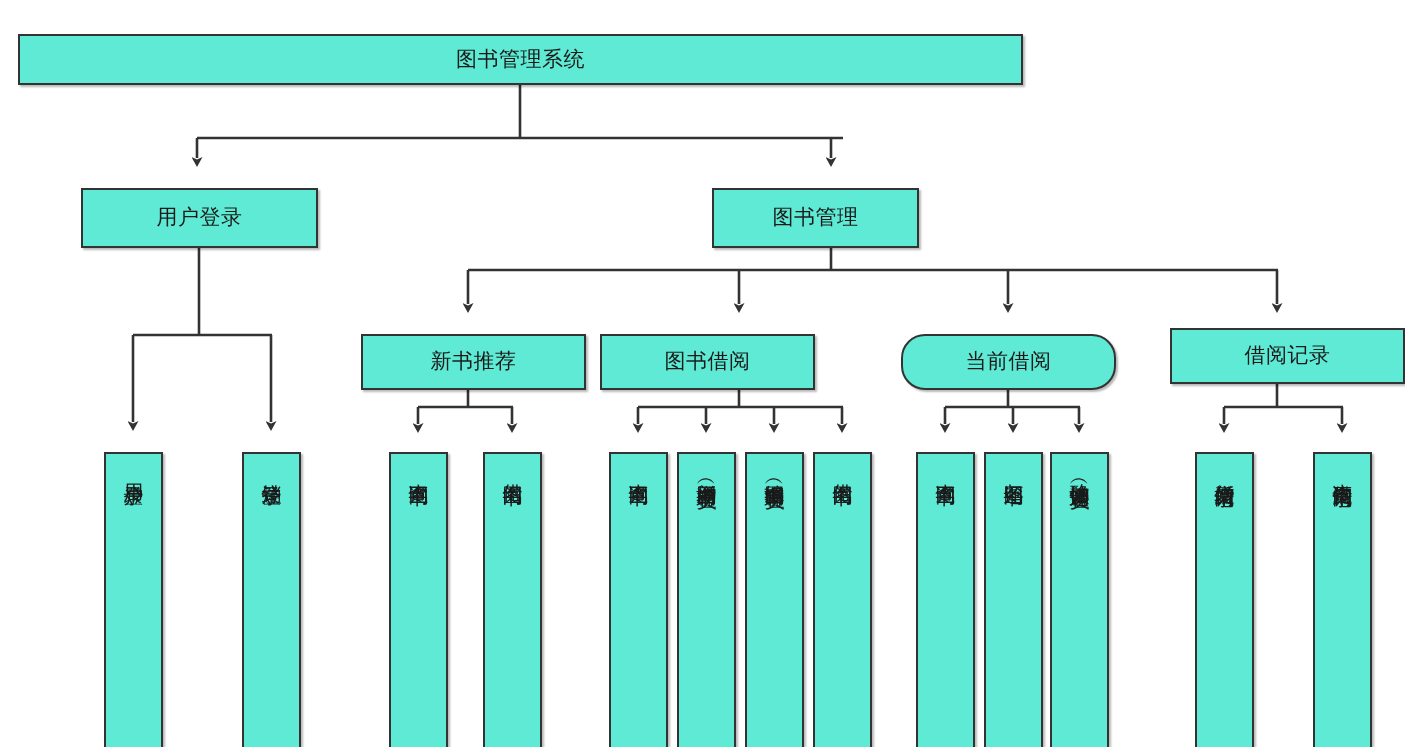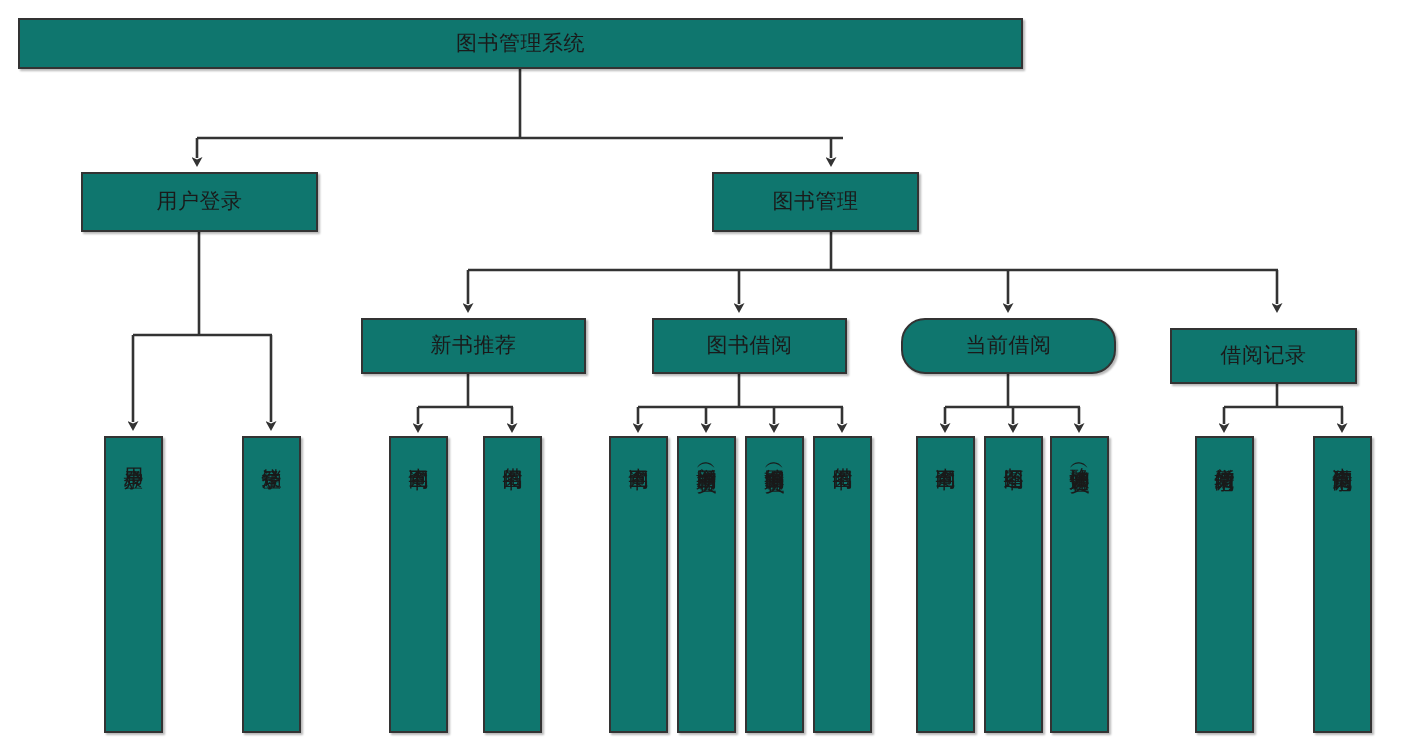--- a/index.html
+++ b/index.html
@@ -15,28 +15,29 @@
     position: relative;
     width: 1405px;
     height: 747px;
     background: #ffffff;
     overflow: hidden;
   }
   
   .node {
     position: absolute;
     box-sizing: border-box;
-    background: #0f766e;
+    background: #5eead4;
     border: 2px solid #333333;
     box-shadow: 2px 2px 2px rgba(0,0,0,0.28);
     display: flex;
     align-items: center;
     justify-content: center;
     color: #1a1a1a;
     text-align: center;
+    margin-top: 16px;
   }
   .node.h-node {
     font-size: 21px;
     line-height: 1.2;
     letter-spacing: 0.5px;
   }
   .node.v-node {
     font-size: 20px;
     letter-spacing: 1px;
     align-items: flex-start;
@@ -133,29 +134,29 @@
   </div>
 
   <div class="node h-node" style="left:712px; top:172px; width:207px; height:60px;">
     <span>图书管理</span>
   </div>
 
   <div class="node h-node" style="left:361px; top:318px; width:225px; height:56px;">
     <span>新书推荐</span>
   </div>
 
-  <div class="node h-node" style="left:652px; top:318px; width:195px; height:56px;">
+  <div class="node h-node" style="left:600px; top:318px; width:215px; height:56px;">
     <span>图书借阅</span>
   </div>
 
   <div class="node h-node" style="left:901px; top:318px; width:215px; height:56px;border-radius:24px;">
     <span>当前借阅</span>
   </div>
 
-  <div class="node h-node" style="left:1170px; top:328px; width:187px; height:56px;">
+  <div class="node h-node" style="left:1170px; top:312px; width:235px; height:56px;">
     <span>借阅记录</span>
   </div>
 
   <div class="node v-node" style="left:104px; top:436px; width:59px; height:297px;">
     <span class="v-label">用户登录</span>
   </div>
 
   <div class="node v-node" style="left:242px; top:436px; width:59px; height:297px;">
     <span class="v-label">注销登录</span>
   </div>

